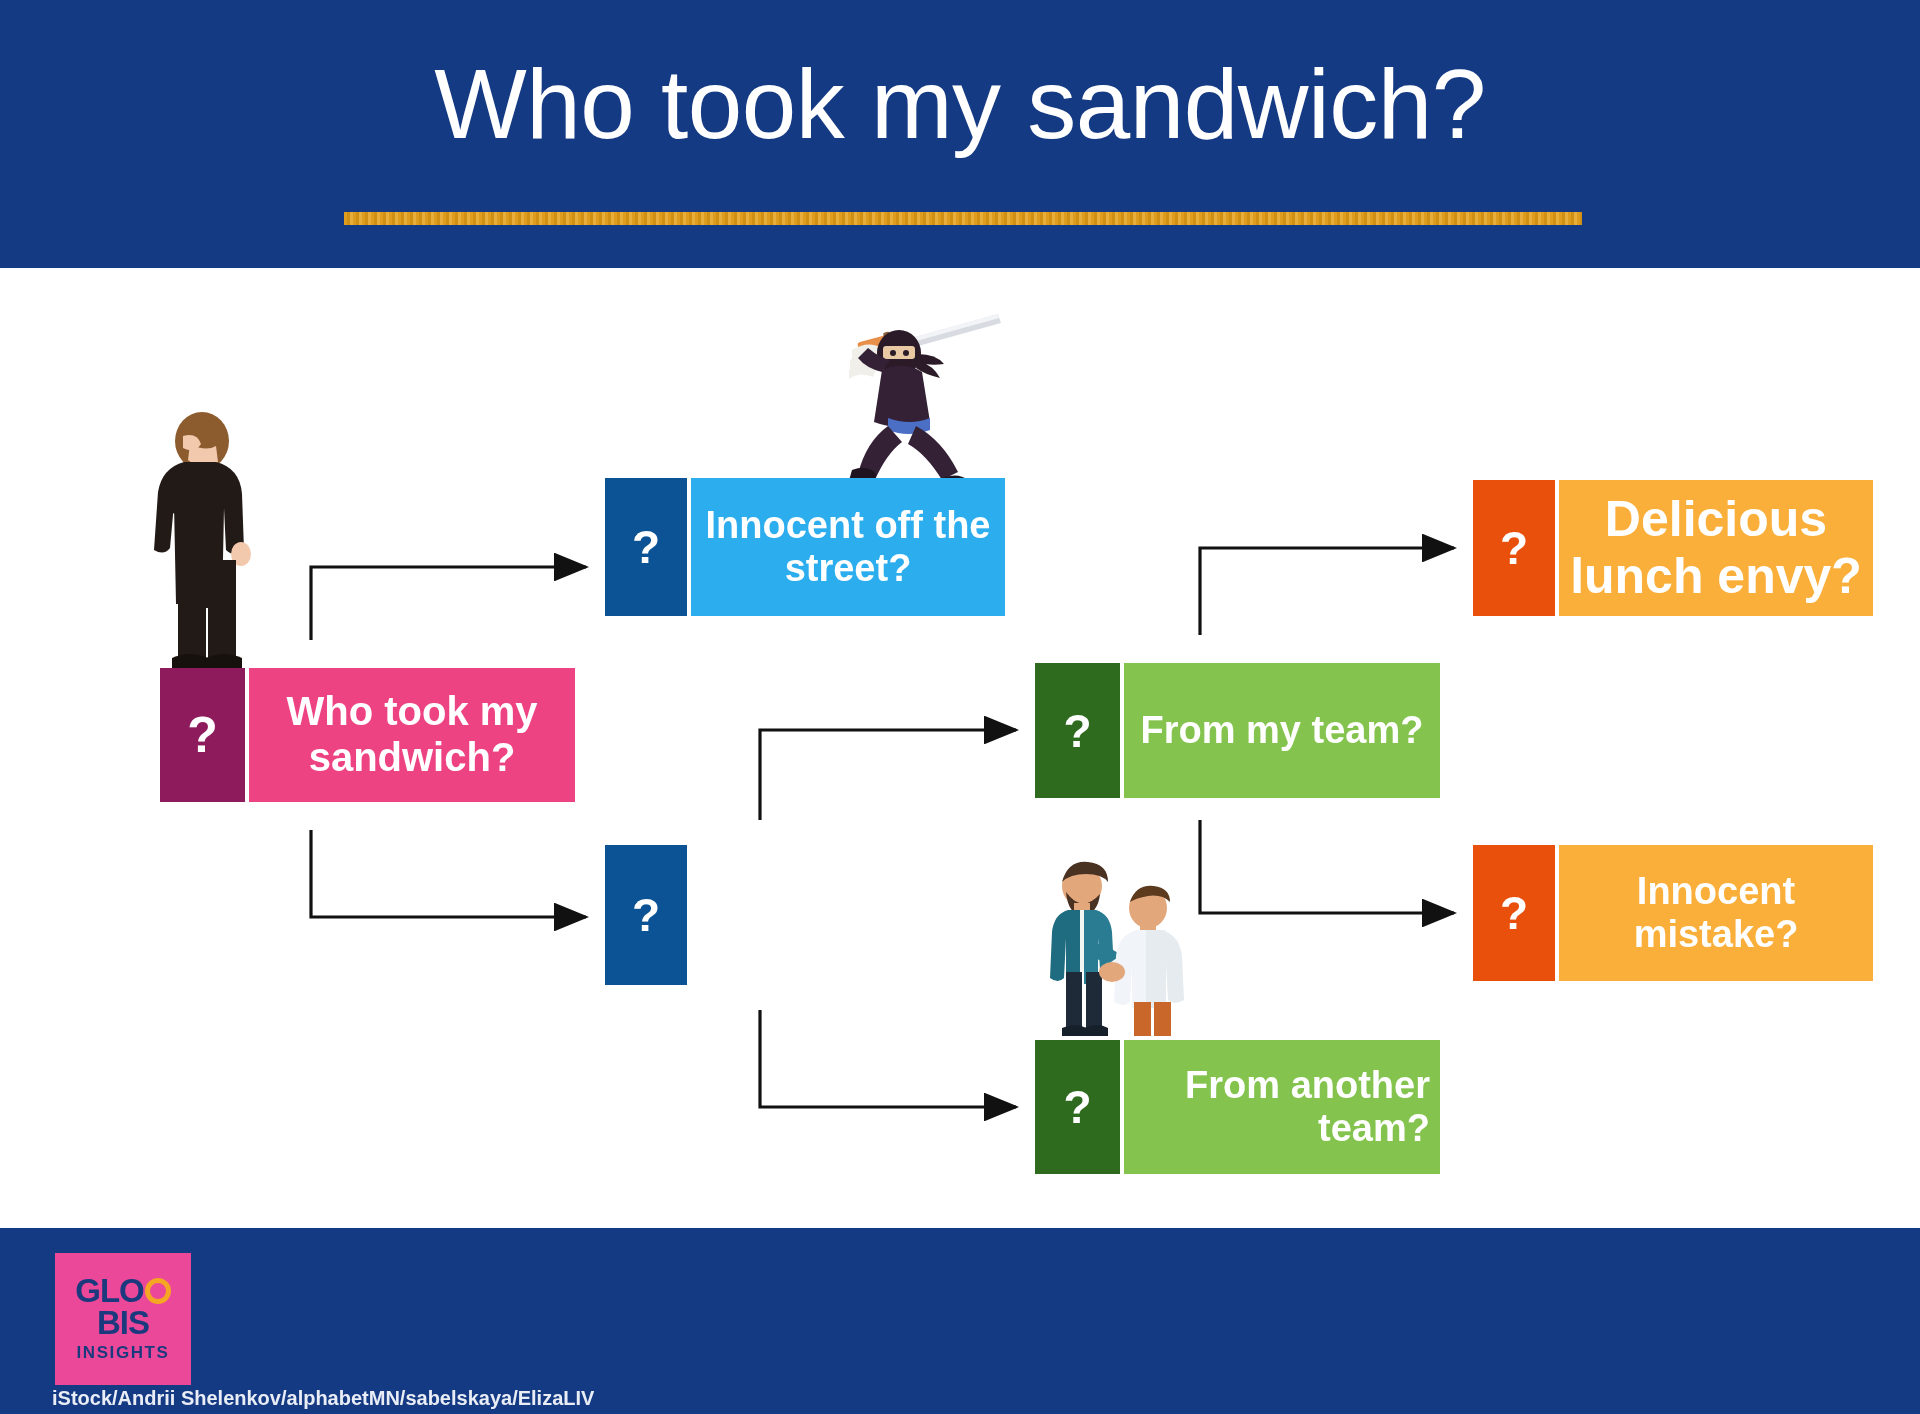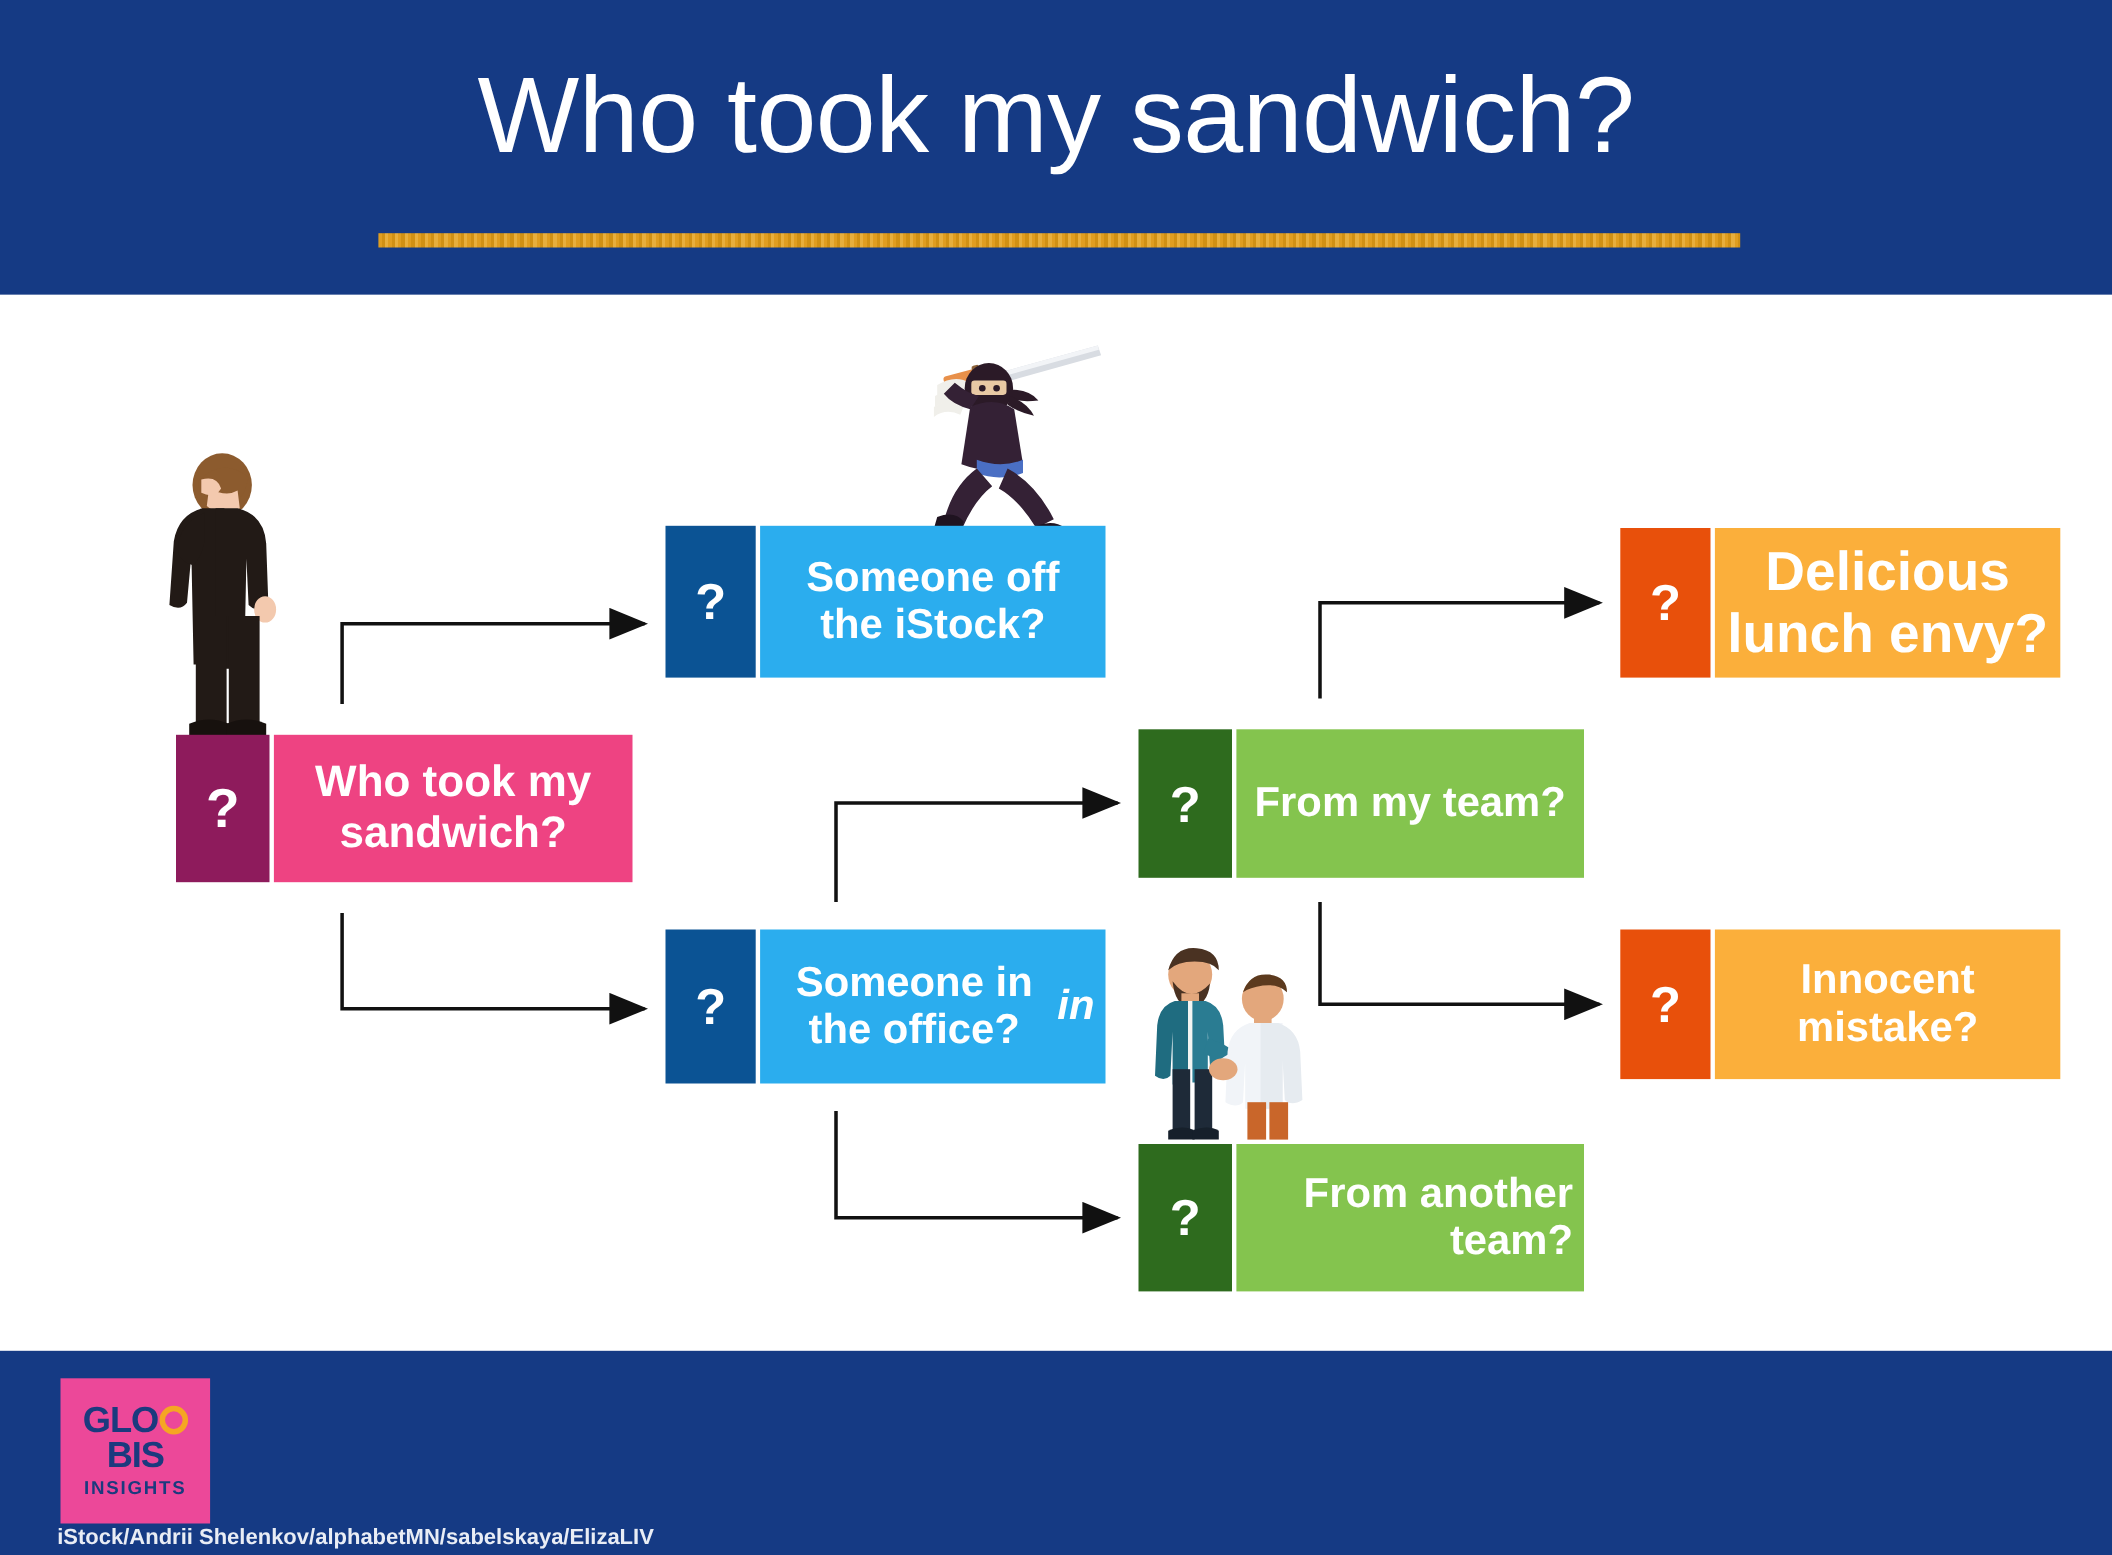--- a/index.html
+++ b/index.html
@@ -306,26 +306,25 @@
   <rect x="122" y="154" width="17" height="34" fill="#C9662A"></rect>
 </svg>
 
 <div class="node n-root">
   <div class="node-qmark">?</div>
   <div class="node-label">Who took my sandwich?</div>
 </div>
 
 <div class="node n-street">
   <div class="node-qmark">?</div>
-  <div class="node-label">Someone off the iStock?</div>
+  <div class="node-label">Innocent off the street?</div>
 </div>
 
 <div class="node n-office">
   <div class="node-qmark">?</div>
-  <div class="node-label" id="office-label">Someone in the office?<i>in</i></div>
 </div>
 
 <div class="node n-myteam">
   <div class="node-qmark">?</div>
   <div class="node-label">From my team?</div>
 </div>
 
 <div class="node n-otherteam">
   <div class="node-qmark">?</div>
   <div class="node-label">From another team?</div>

